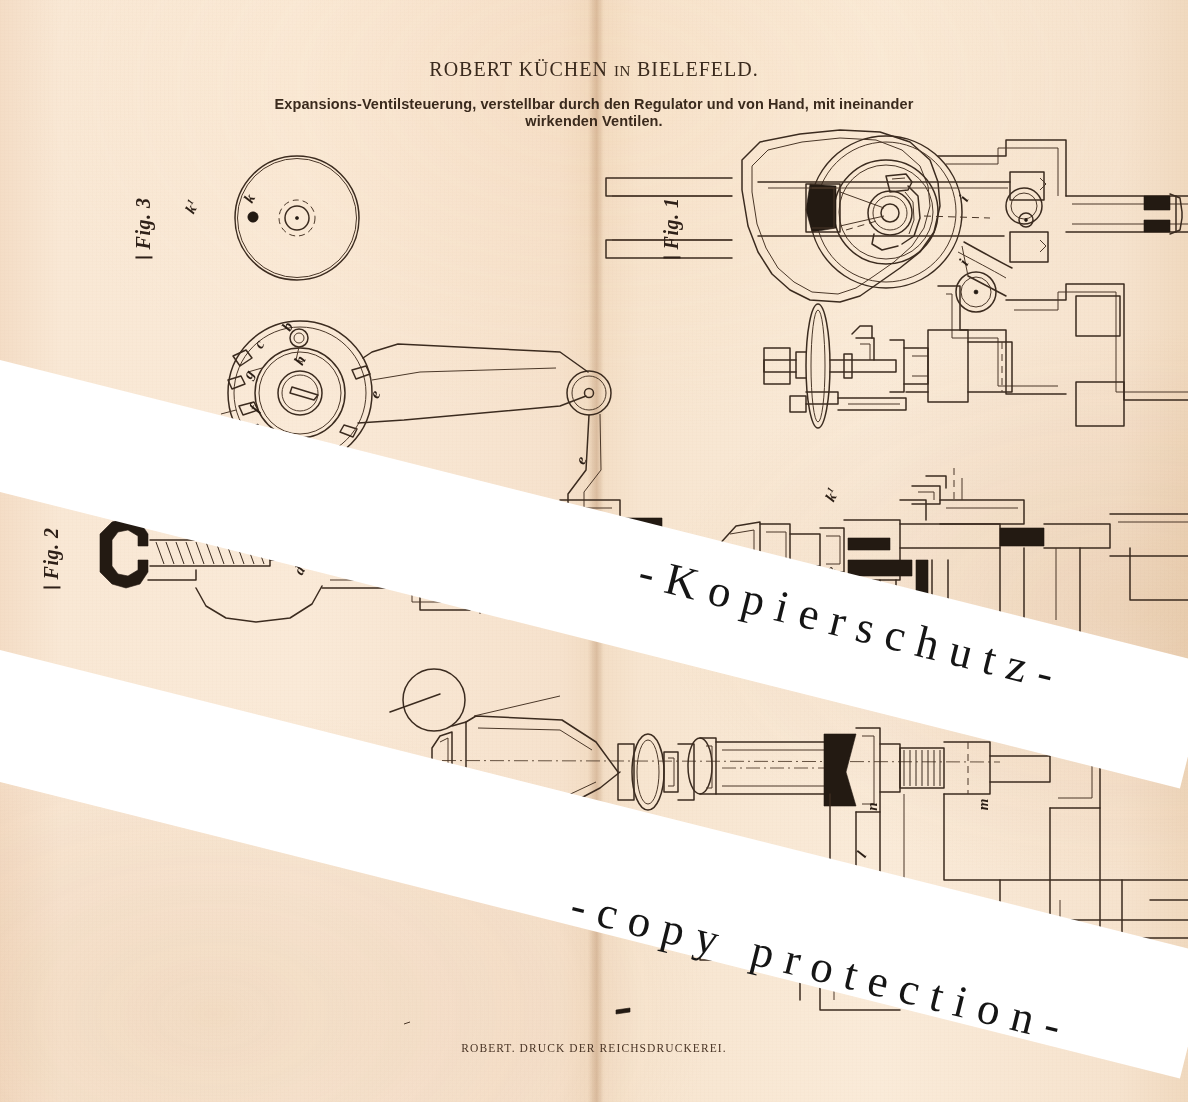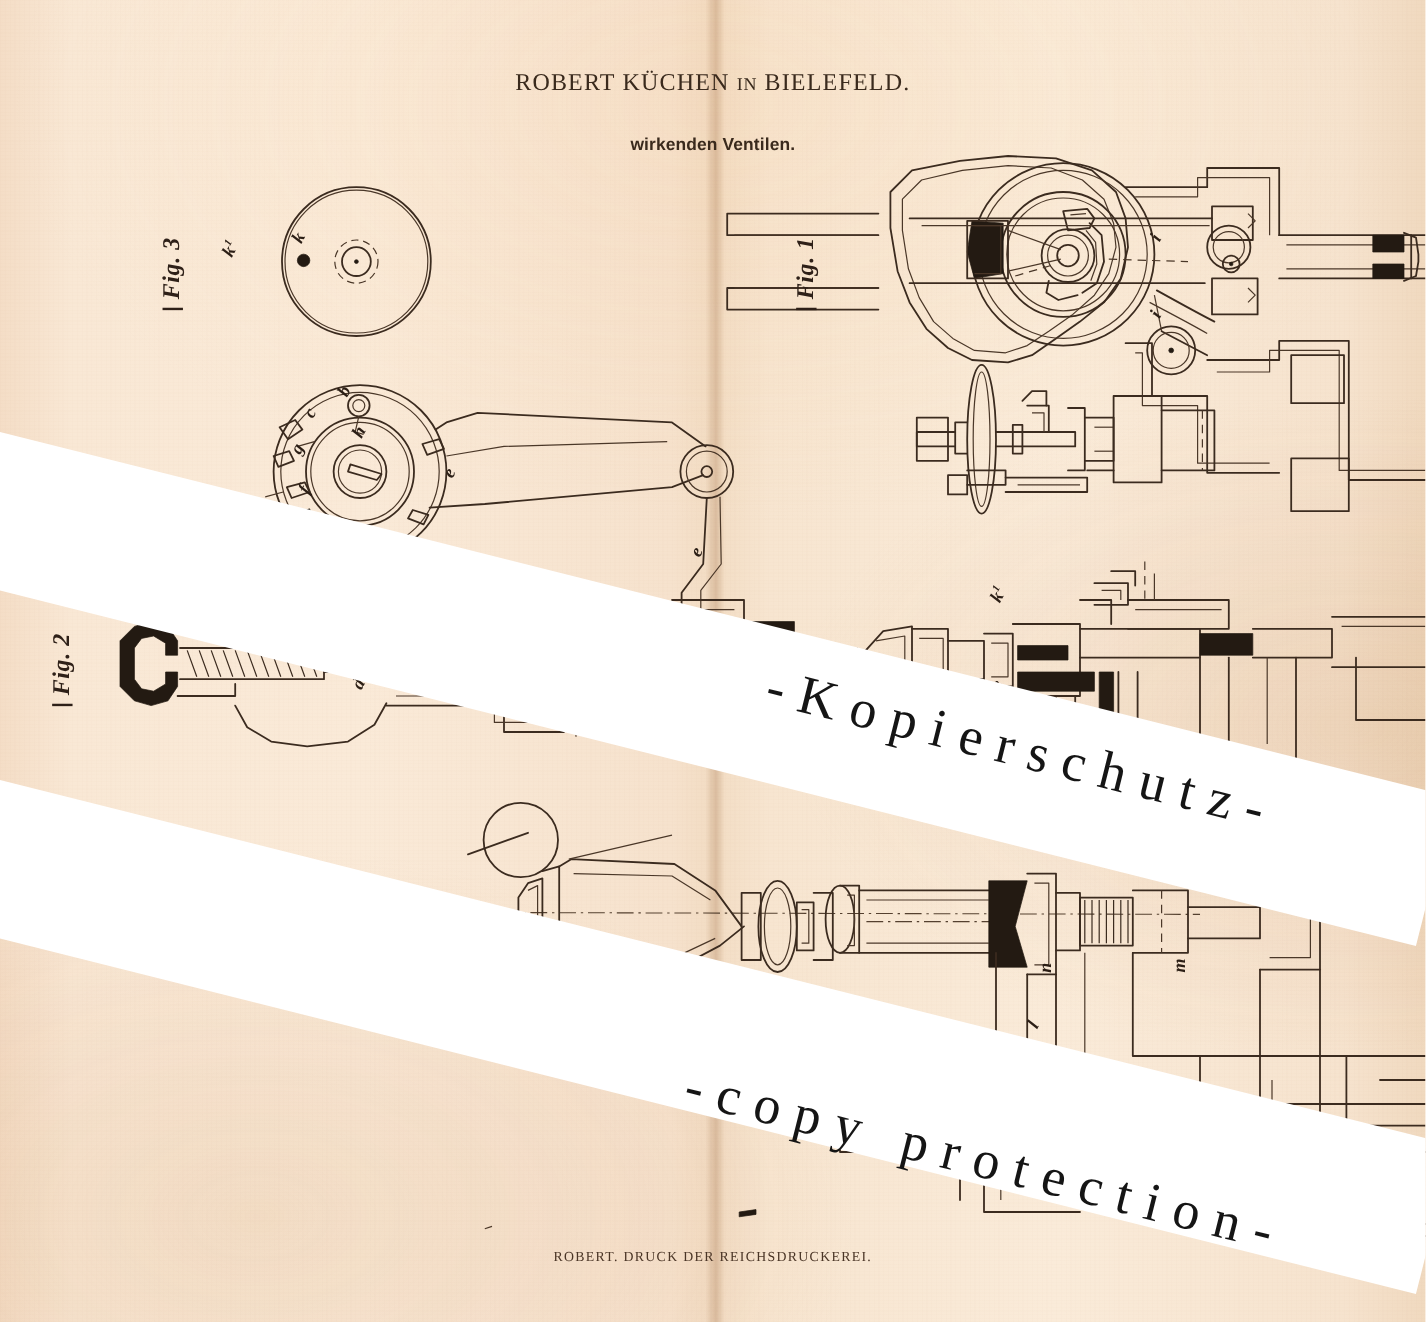--- a/index.html
+++ b/index.html
@@ -148,20 +148,21 @@
   <div class="paper-base"></div>
   <div class="paper-tone2"></div>
   <div class="fold-v" style="left:588px;"></div>
   <div class="grain"></div>
 
   <div class="hdr" id="title-line">
     <span>ROBERT KÜCHEN</span>
     <span class="small">IN</span>
     <span>BIELEFELD.</span>
   </div>
+  <div class="hdr" id="subtitle-1">Expansions-Ventilsteuerung, verstellbar durch den Regulator und von Hand, mit ineinander</div>
   <div class="hdr" id="subtitle-2">wirkenden Ventilen.</div>
 
   <svg id="drawing" width="1188" height="1102" viewBox="0 0 1188 1102">
 
     <g>
       <circle class="ln" cx="297" cy="218" r="62" stroke-width="2.4"></circle>
       <circle class="ln-t" cx="297" cy="218" r="59.5"></circle>
       <circle class="ln-t" cx="297" cy="218" r="18" stroke-dasharray="6 4"></circle>
       <circle class="ln" cx="297" cy="218" r="12"></circle>
       <circle class="fill-dk" cx="297" cy="218" r="1.6"></circle>

